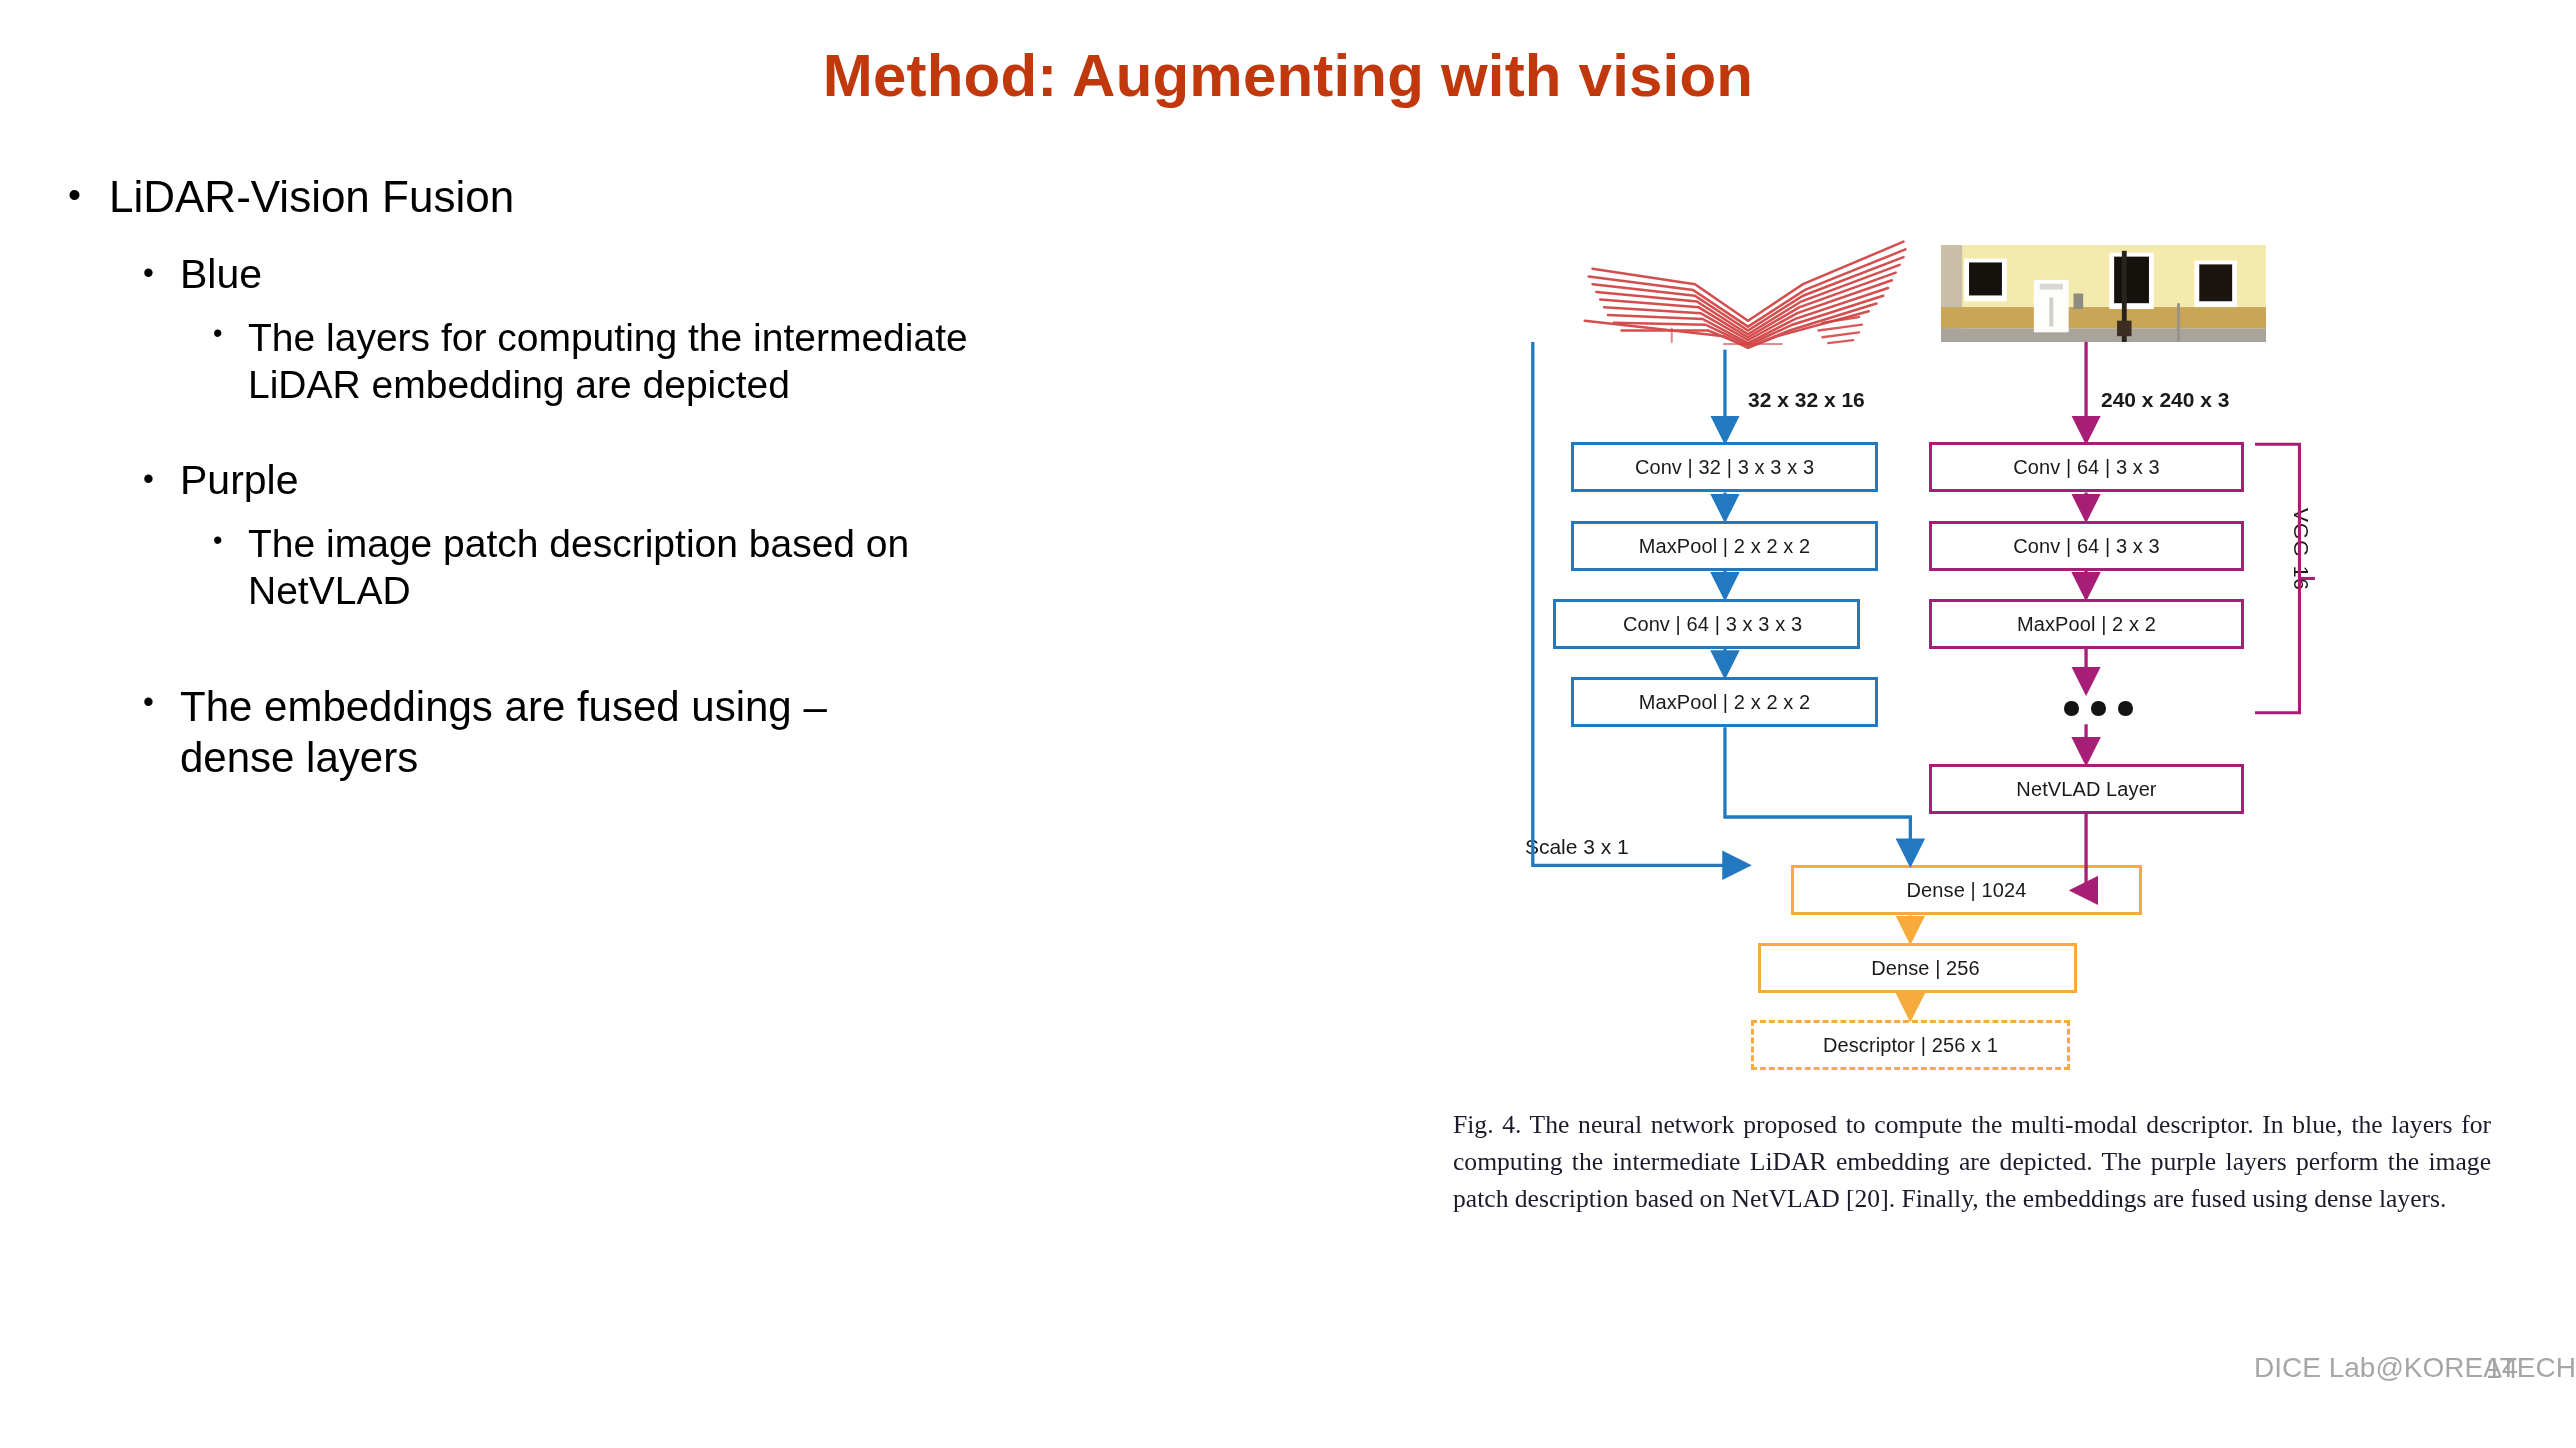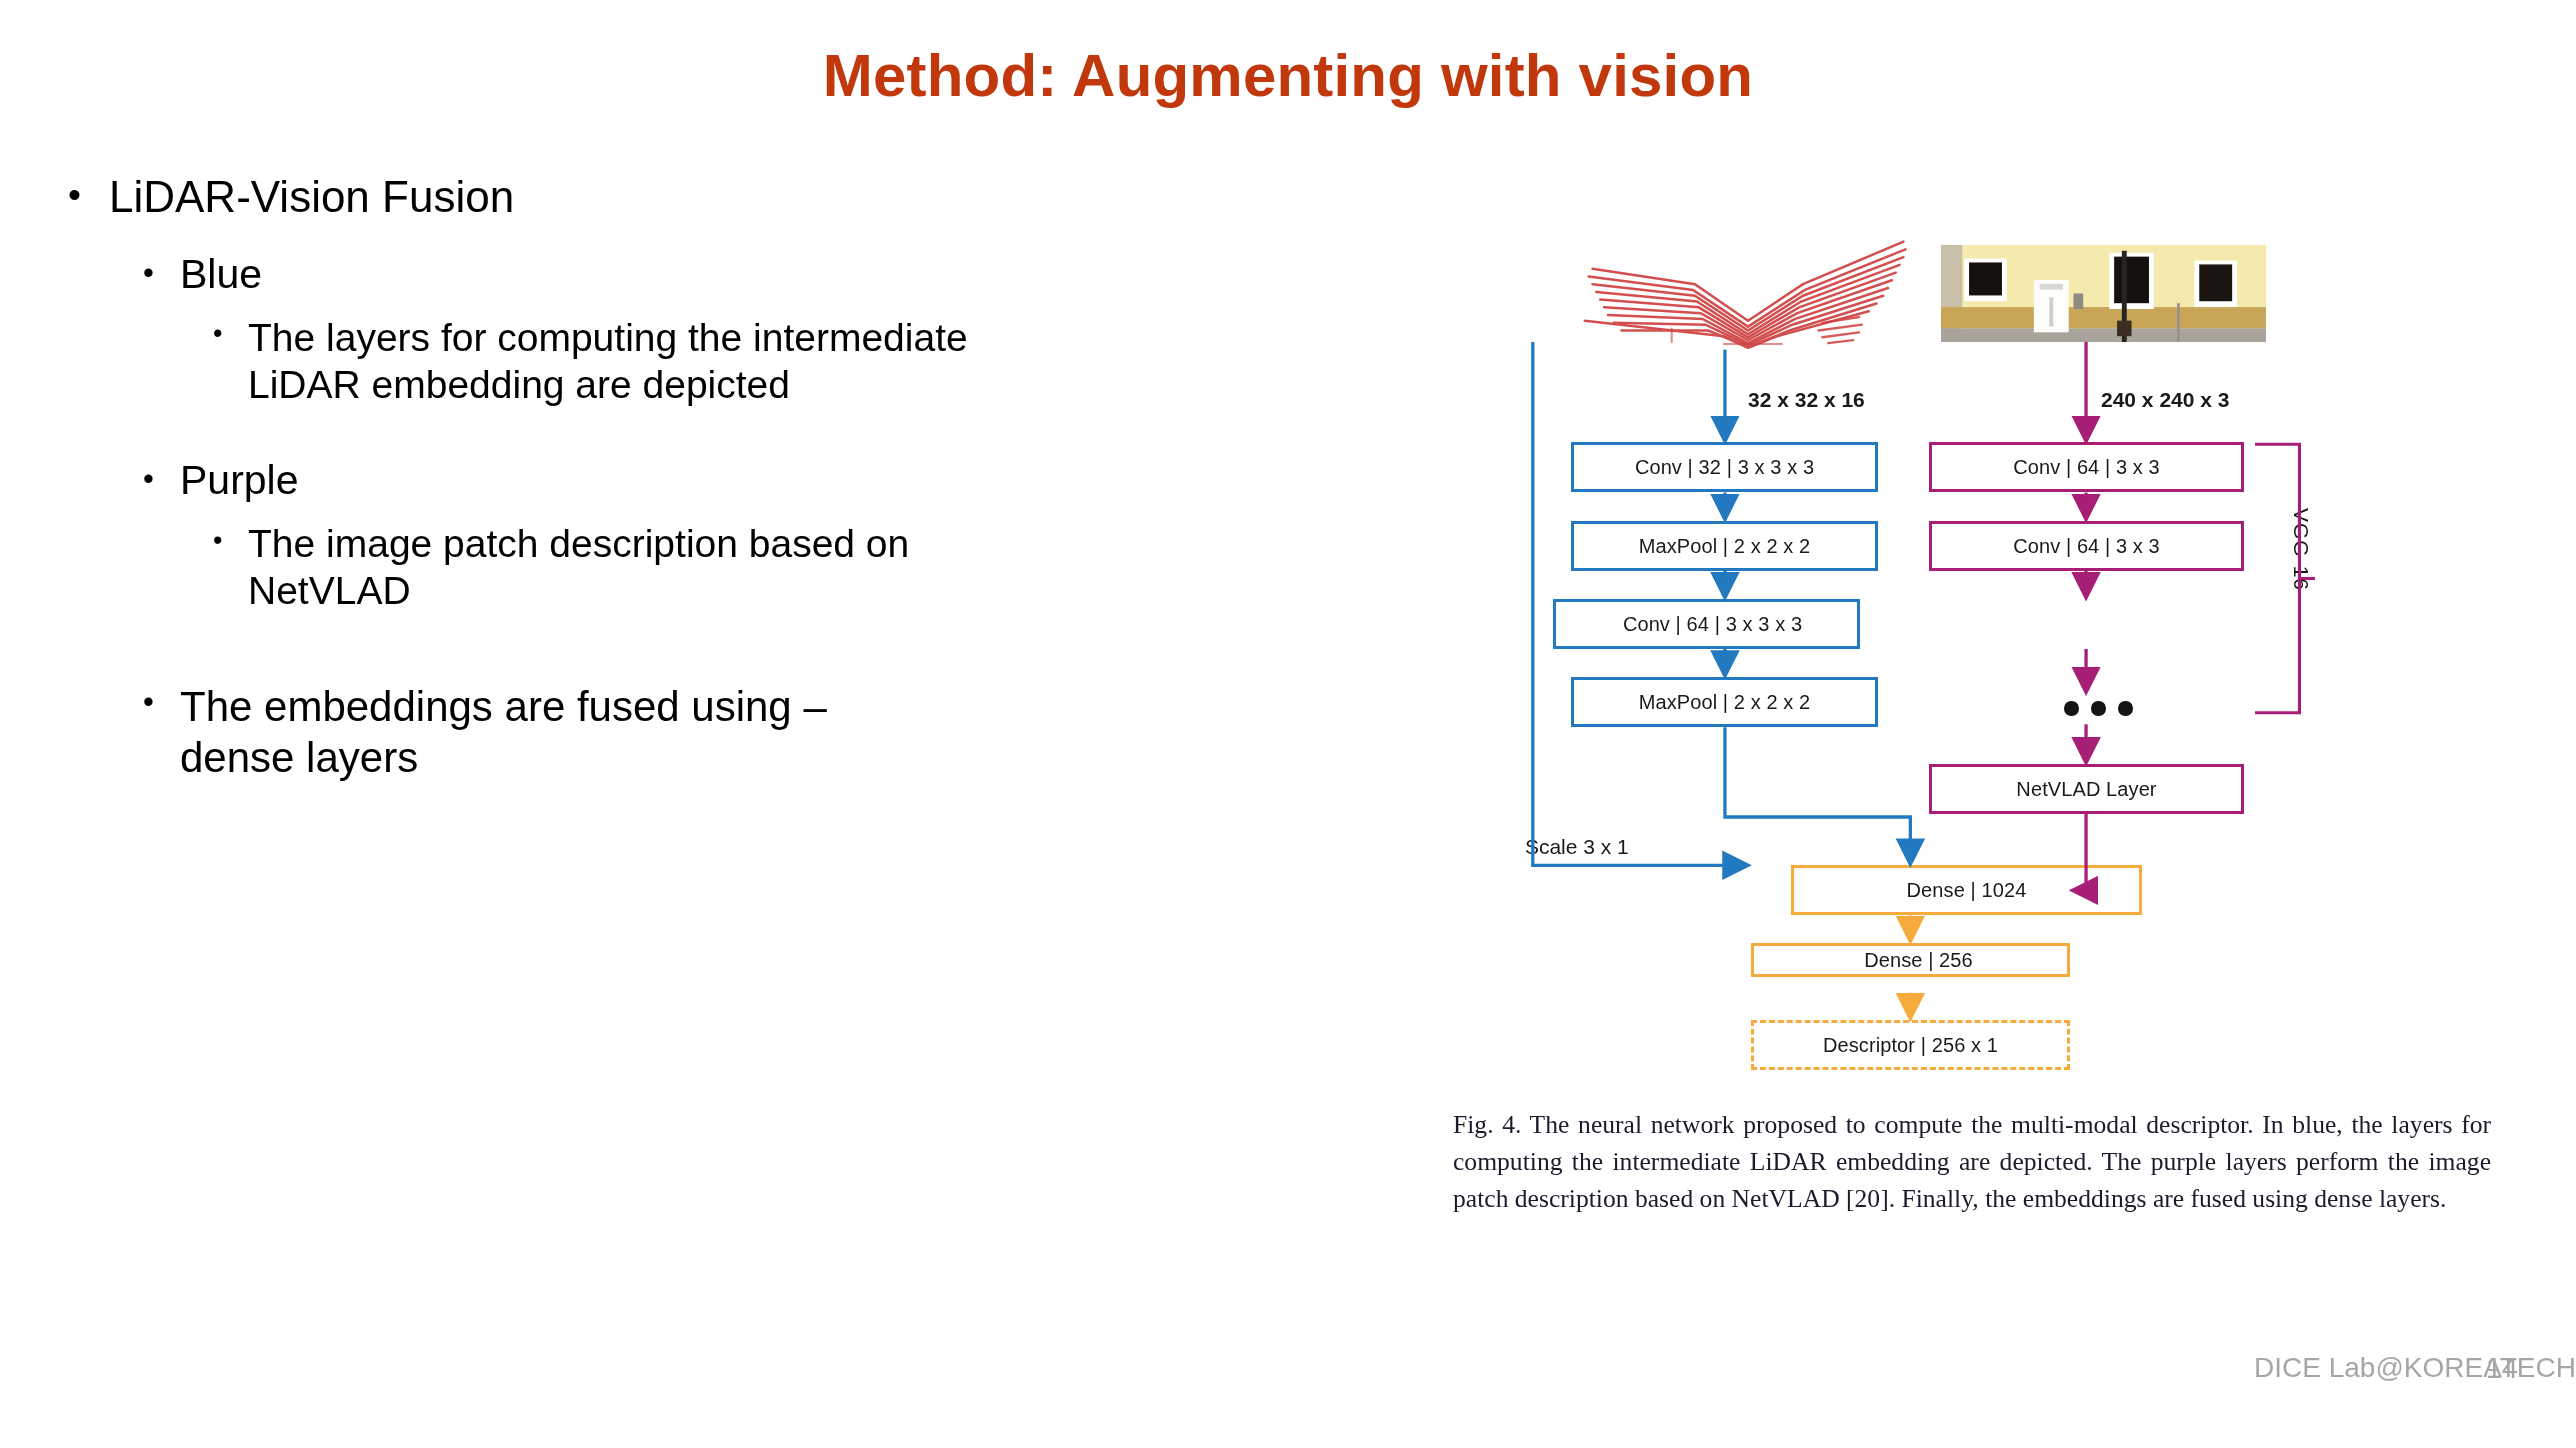--- a/index.html
+++ b/index.html
@@ -196,35 +196,36 @@
       <div class="dimlabel" style="left:227px;top:160px;">32 x 32 x 16</div>
       <div class="dimlabel" style="left:580px;top:160px;">240 x 240 x 3</div>
 
       <div class="nbox blue-box" style="left:50px;top:214px;width:307px;height:50px;">Conv | 32 | 3 x 3 x 3</div>
       <div class="nbox blue-box" style="left:50px;top:293px;width:307px;height:50px;">MaxPool | 2 x 2 x 2</div>
       <div class="nbox blue-box" style="left:32px;top:371px;width:307px;height:50px;padding-left:12px;">Conv | 64 | 3 x 3 x 3</div>
       <div class="nbox blue-box" style="left:50px;top:449px;width:307px;height:50px;">MaxPool | 2 x 2 x 2</div>
 
       <div class="nbox purple-box" style="left:408px;top:214px;width:315px;height:50px;">Conv | 64 | 3 x 3</div>
       <div class="nbox purple-box" style="left:408px;top:293px;width:315px;height:50px;">Conv | 64 | 3 x 3</div>
+      <div class="nbox purple-box" style="left:408px;top:371px;width:315px;height:50px;">MaxPool | 2 x 2</div>
 
       <div class="dots3" style="left:543px;top:473px;">
         <i></i>
           <i></i>
           <i></i>
       </div>
 
       <div class="nbox purple-box" style="left:408px;top:536px;width:315px;height:50px;">NetVLAD Layer</div>
 
       <div class="vgglabel" style="left:792px;top:280px;">VGG-16</div>
 
       <div class="scalelabel" style="left:3.9px;top:607px;">Scale 3 x 1</div>
 
       <div class="nbox orange-box" style="left:230px;top:637px;width:351px;height:50px;margin-left:40px;">Dense | 1024</div>
-      <div class="nbox orange-box" style="left:230px;top:715px;width:319px;height:34px;padding-left:16px;">Dense | 256</div>
+      <div class="nbox orange-box" style="left:237px;top:715px;width:319px;height:50px;padding-left:16px;">Dense | 256</div>
       <div class="nbox orange-dash" style="left:230px;top:792px;width:319px;height:50px;text-align:right;">Descriptor | 256 x 1</div>
 
       <svg class="wires" viewBox="0 0 1000 900" width="966" height="869">
         <defs>
           <marker id="ab" markerWidth="9" markerHeight="9" refX="7" refY="4.5" orient="auto">
             <path d="M0,0 L9,4.5 L0,9 z" fill="#2279C0"></path>
           </marker>
           <marker id="ap" markerWidth="9" markerHeight="9" refX="7" refY="4.5" orient="auto">
             <path d="M0,0 L9,4.5 L0,9 z" fill="#A61E76"></path>
           </marker>

